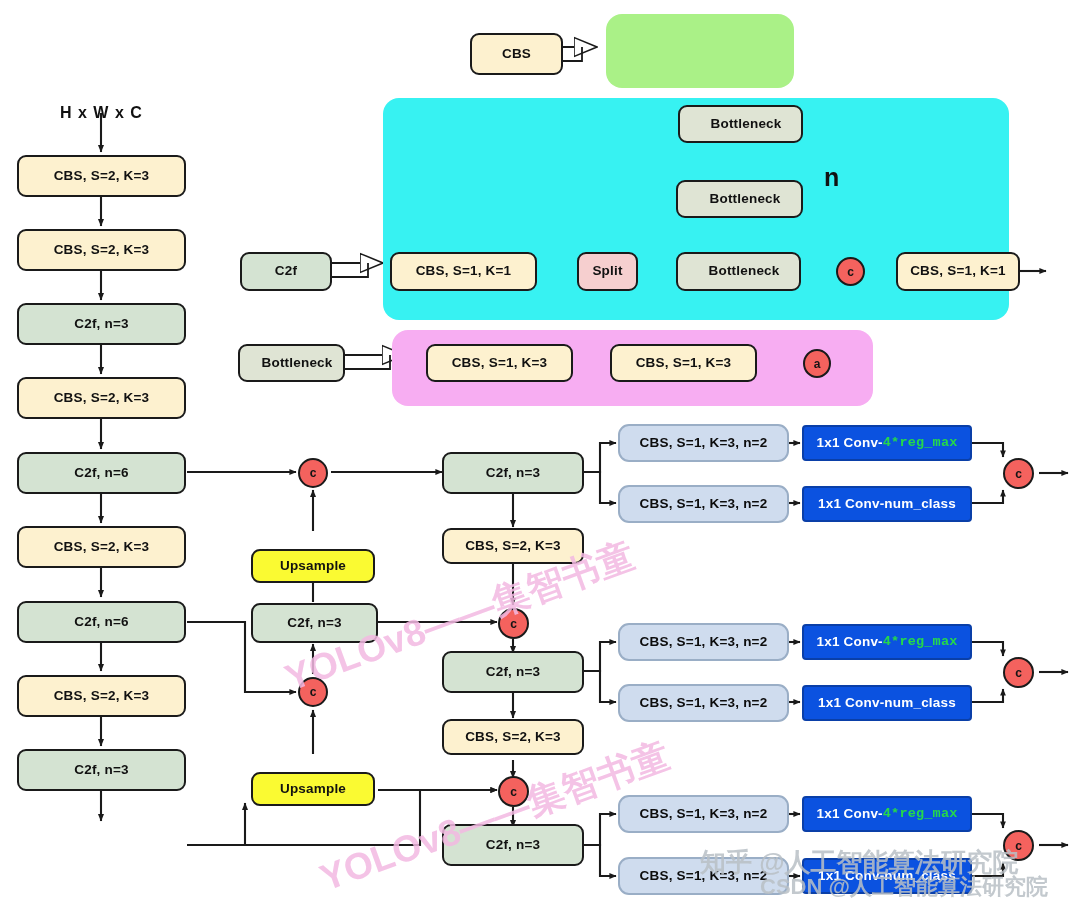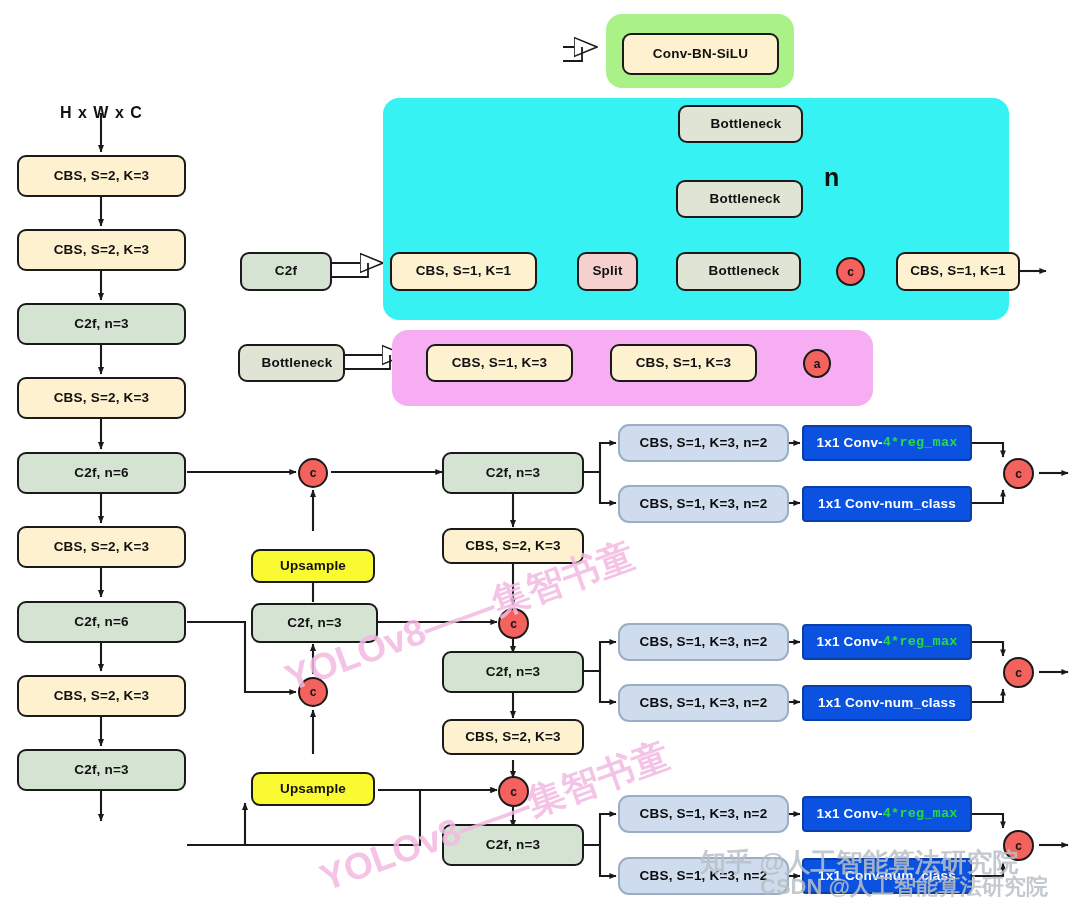--- a/index.html
+++ b/index.html
@@ -160,21 +160,21 @@
       <path d="M584,845 L600,845 L600,814 L616,814" marker-end="url(#ahs)"></path>
       <path d="M584,845 L600,845 L600,876 L616,876" marker-end="url(#ahs)"></path>
       <path d="M789,814 L800,814" marker-end="url(#ahs)"></path>
       <path d="M789,876 L800,876" marker-end="url(#ahs)"></path>
       <path d="M972,814 L1003,814 L1003,828" marker-end="url(#ahs)"></path>
       <path d="M972,876 L1003,876 L1003,863" marker-end="url(#ahs)"></path>
       <path d="M1039,845 L1068,845" marker-end="url(#ahs)"></path>
     </g>
   </svg>
 
-  <div class="box cbs" style="left:622px;top:33px;width:157px;height:42px;">Conv-BN-SiLU</div>
+  <div class="box cbs" style="left:470px;top:33px;width:93px;height:42px;">CBS</div>
 
   <div class="box c2f" style="left:240px;top:252px;width:92px;height:39px;">C2f</div>
   <div class="box cbs" style="left:390px;top:252px;width:147px;height:39px;">CBS, S=1, K=1</div>
   <div class="box split" style="left:577px;top:252px;width:61px;height:39px;">Split</div>
   <div class="box bneck" style="left:678px;top:105px;width:125px;height:38px;">Bottleneck</div>
   <div class="box bneck" style="left:676px;top:180px;width:127px;height:38px;">Bottleneck</div>
   <div class="box bneck" style="left:676px;top:252px;width:125px;height:39px;">Bottleneck</div>
   <div class="node" style="left:836px;top:257px;width:29px;height:29px;">c</div>
   <div class="box cbs" style="left:896px;top:252px;width:124px;height:39px;">CBS, S=1, K=1</div>
   <div class="lbl" style="left:824px;top:163px;font-size:25px;">n</div>

